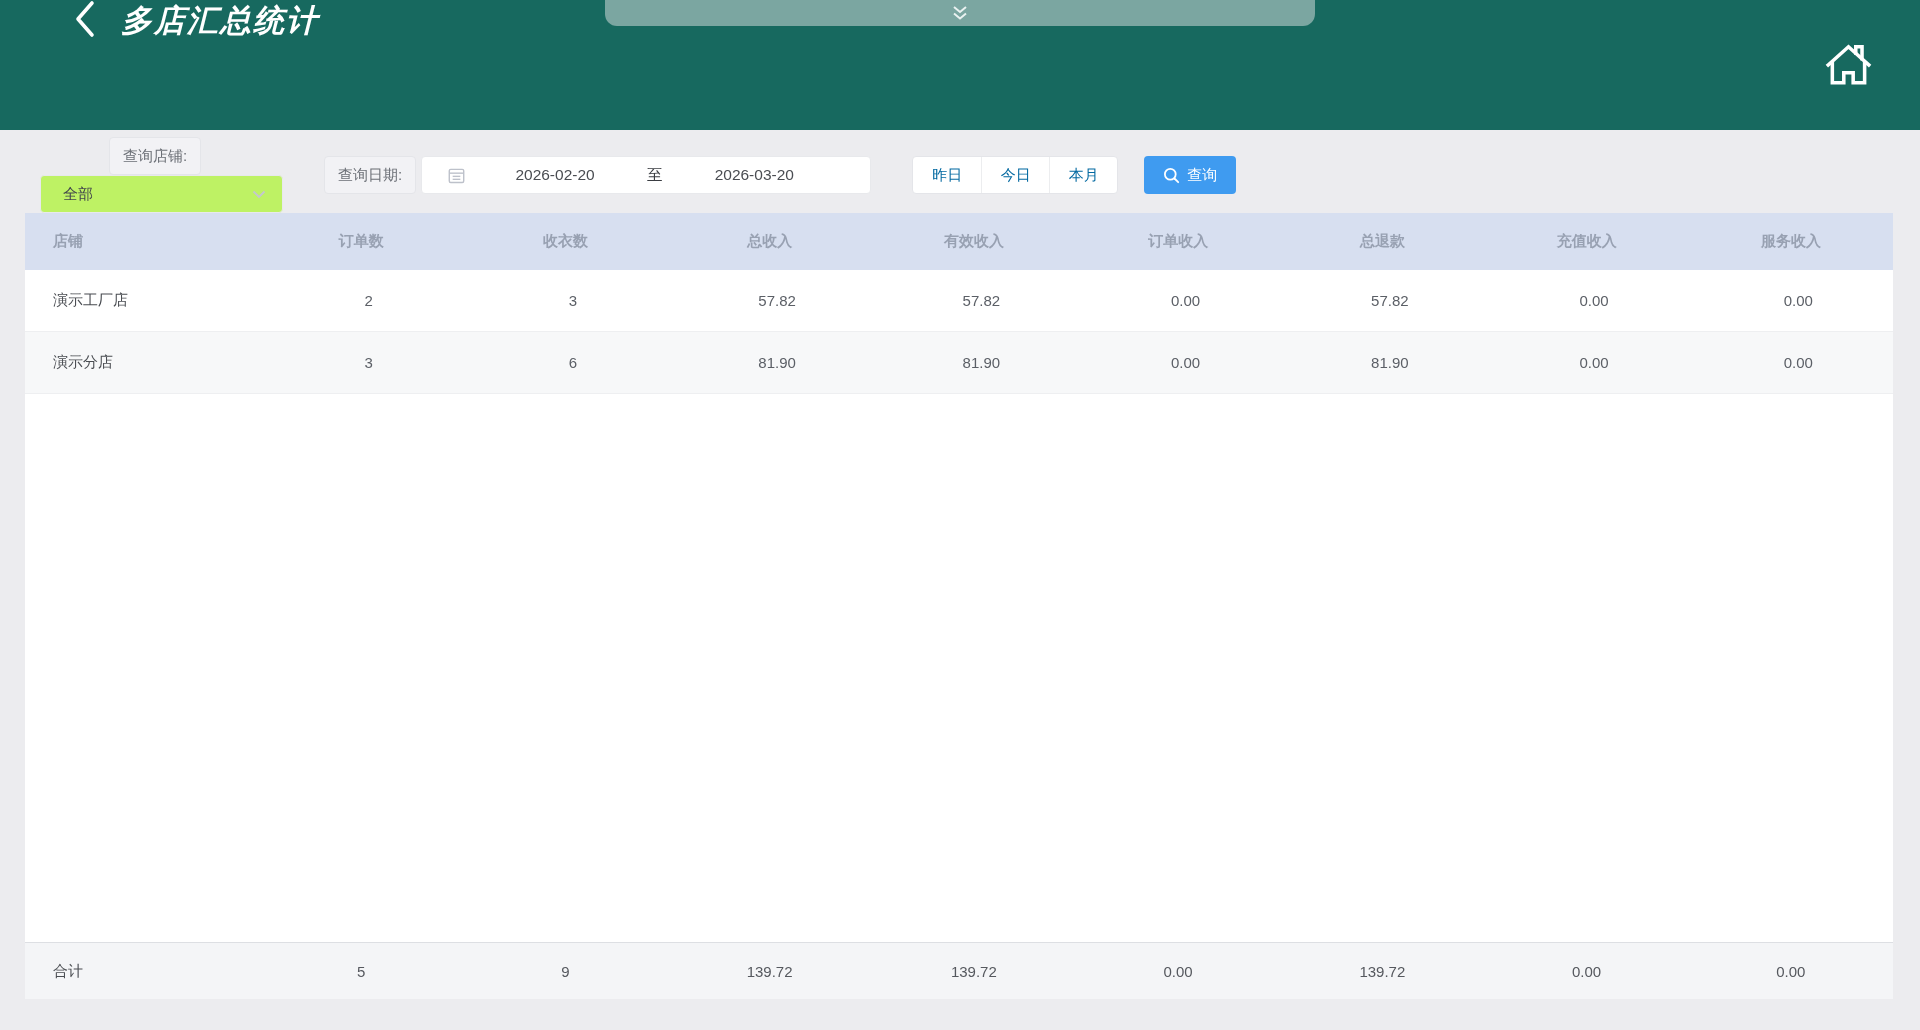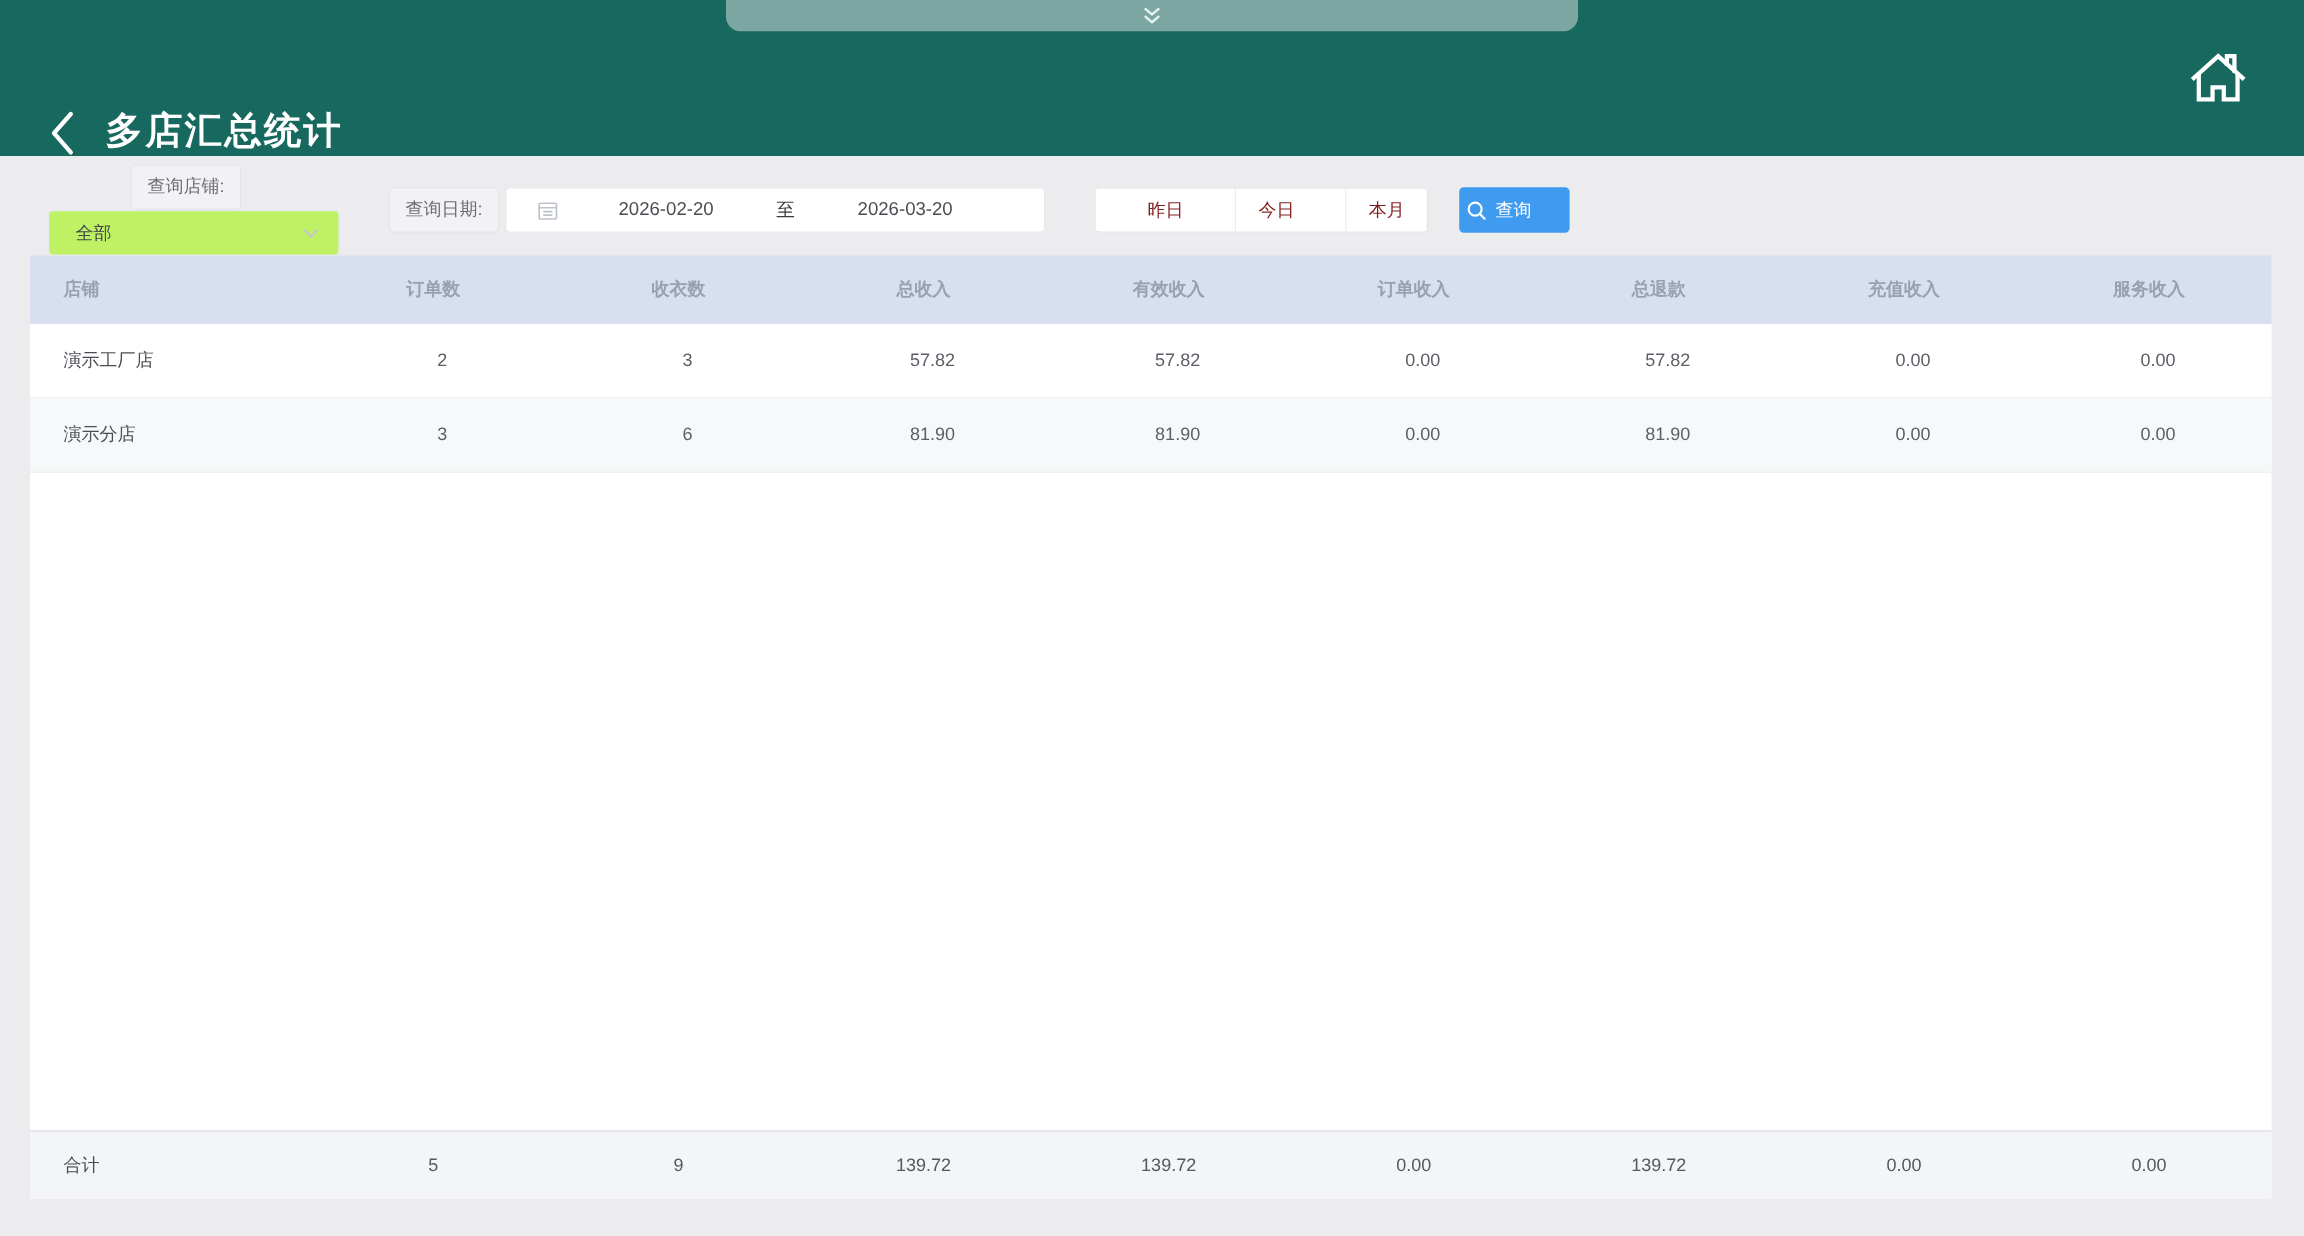--- a/index.html
+++ b/index.html
@@ -13,21 +13,21 @@
   *{box-sizing:border-box;}
   html,body{margin:0;padding:0;}
   body{
     width:1920px;height:1030px;overflow:hidden;
     background:var(--page-bg);
     font-family:"Liberation Sans", sans-serif;
   }
   
   .app-header{
     position:relative;height:130px;background:var(--header-bg);
-    display:flex;align-items:flex-end;padding:0 40px;
+    display:flex;align-items:flex-start;padding:0 73px;font-style:italic;
   }
   .back-btn{background:none;border:none;padding:0;margin-right:24px;cursor:pointer;display:flex;align-items:center;}
   .app-title{color:#ffffff;font-size:31px;font-weight:600;letter-spacing:2px;margin:0;}
   .home-btn{position:absolute;right:46px;top:50%;transform:translateY(-50%);background:none;border:none;padding:0;cursor:pointer;display:flex;}
   .drawer-handle{
     position:absolute;top:0;left:50%;transform:translateX(-50%);
     width:710px;height:26px;background:var(--header-handle);
     border-radius:0 0 12px 12px;
     display:flex;align-items:center;justify-content:center;cursor:pointer;
   }
@@ -48,27 +48,27 @@
     display:flex;align-items:center;padding:0 26px;font-size:15.5px;color:#4A4D52;cursor:pointer;
   }
   .date-range .date-val{flex:1;text-align:center;}
   .date-range .date-sep{padding:0 2px;color:#3A3D42;}
   .quick-group{
     margin-left:41px;display:flex;height:38px;background:#fff;
     border:1px solid #E4E5E9;border-radius:4px;overflow:hidden;
   }
   .quick-group button{
     width:68px;height:100%;background:none;border:none;border-left:1px solid #ECEDEF;
-    font-size:15px;color:#7f1d1d;cursor:pointer;font-family:Liberation Sans, sans-serif;margin-left:24px;
+    font-size:15px;color:#0369a1;cursor:pointer;font-family:Liberation Sans, sans-serif;
   }
   .quick-group button:first-child{border-left:none;}
   .search-btn{
     margin-left:26px;width:92px;height:38px;background:var(--accent-blue);
     border:none;border-radius:4px;color:#fff;font-size:15px;cursor:pointer;font-family:inherit;
-    display:flex;align-items:center;justify-content:flex-start;gap:7px;
+    display:flex;align-items:center;justify-content:center;gap:7px;
   }
   
   .table{margin:19px 25px 0;width:1868px;}
   .grid{display:grid;grid-template-columns:234px repeat(8, 1fr);}
   .thead{
     height:57px;background:var(--table-header-bg);
     font-size:15px;font-weight:600;color:var(--table-header-text);
   }
   .th,.td{display:flex;align-items:center;justify-content:center;}
   .th.first,.td.first{justify-content:flex-start;padding-left:28px;}

